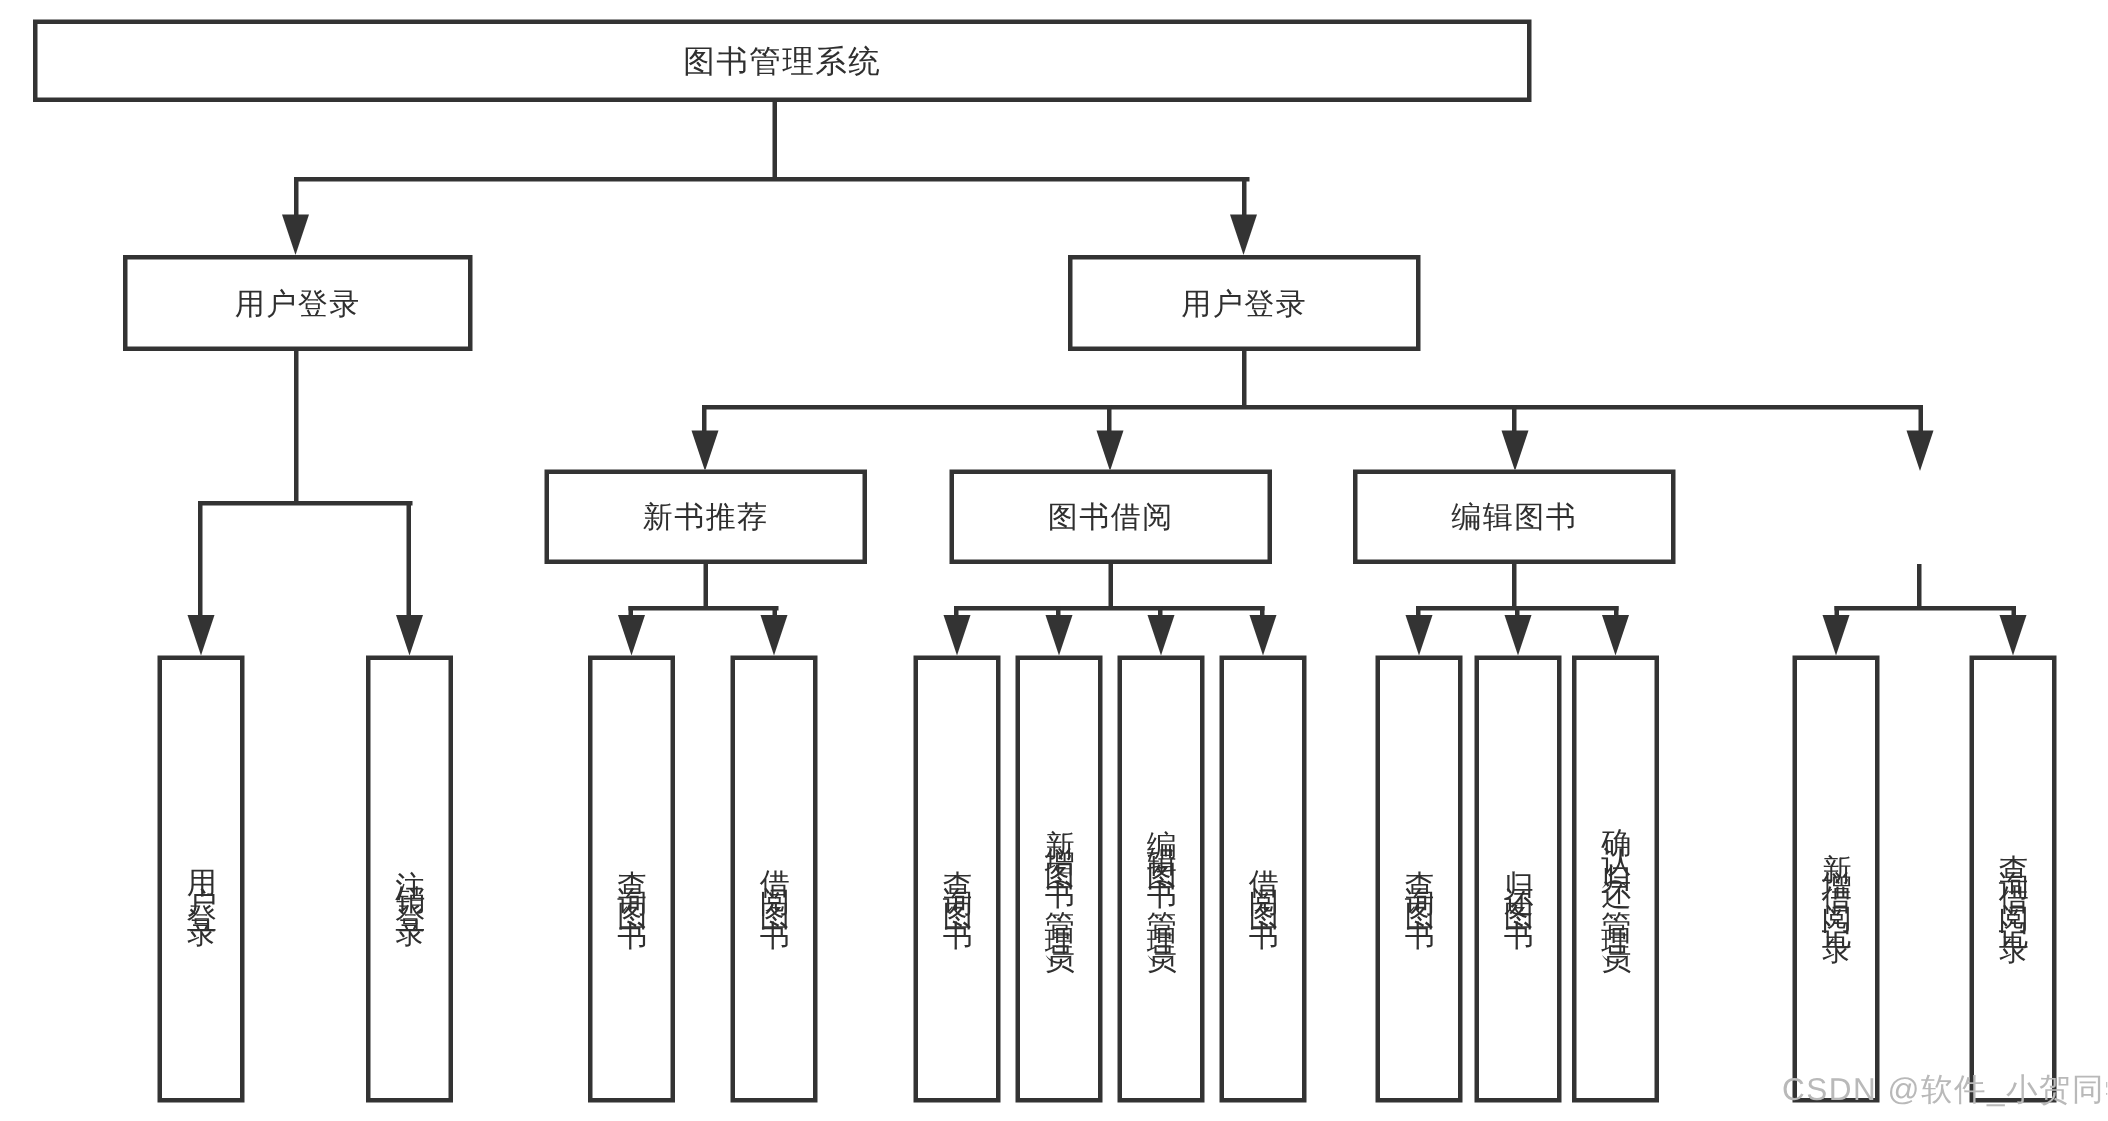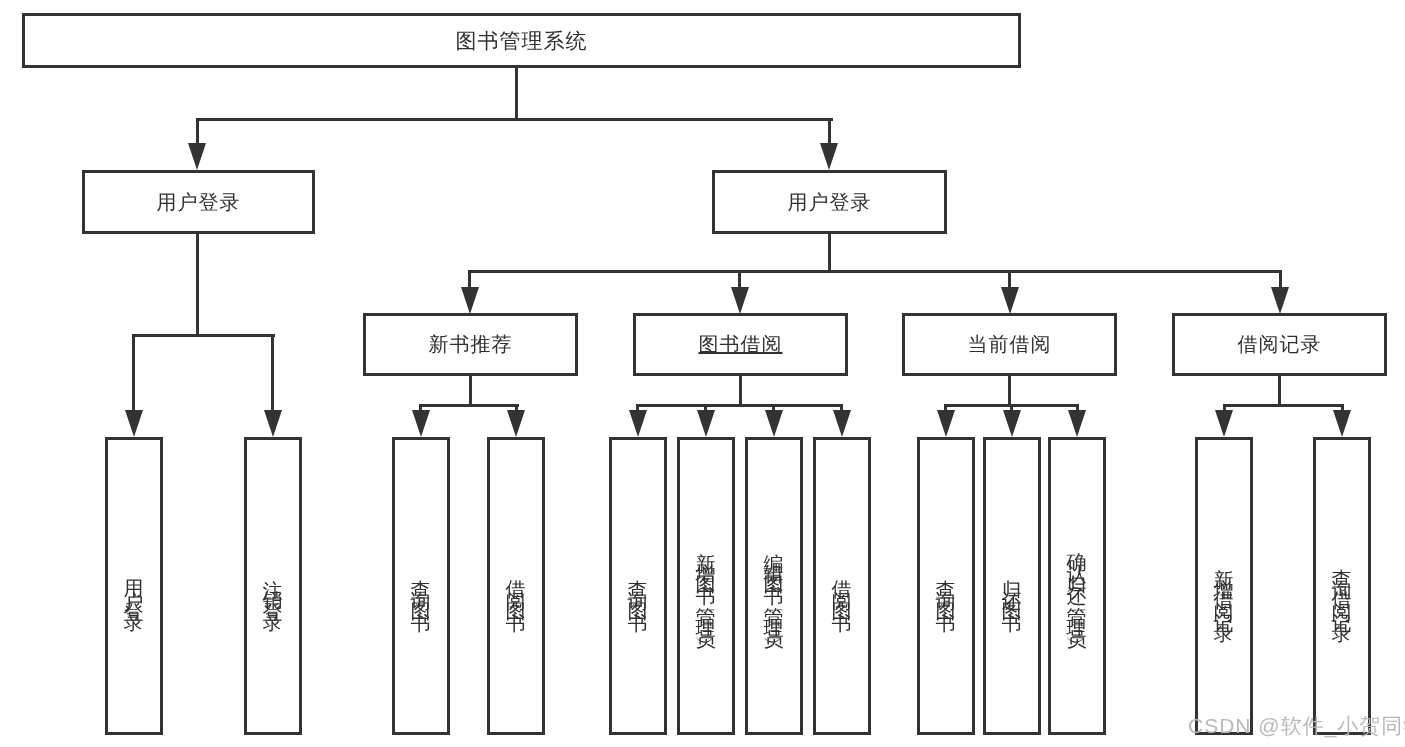--- a/index.html
+++ b/index.html
@@ -92,28 +92,25 @@
   <div class="vl" style="left:738px;top:270px;width:3px;height:19px;"></div>
   <div class="arrow" style="left:731px;top:287px;"></div>
   <div class="vl" style="left:1008px;top:270px;width:3px;height:19px;"></div>
   <div class="arrow" style="left:1001px;top:287px;"></div>
   <div class="vl" style="left:1279px;top:270px;width:3px;height:19px;"></div>
   <div class="arrow" style="left:1271px;top:287px;"></div>
 
   <div class="box" style="left:363px;top:313px;width:215px;height:63px;text-align:center;">
     <span>新书推荐</span>
   </div>
-  <div class="box" style="left:633px;top:313px;width:215px;height:63px;text-decoration:underline;">
+  <div class="box" style="left:633px;top:313px;width:215px;height:63px;">
     <span>图书借阅</span>
   </div>
   <div class="box" style="left:902px;top:313px;width:215px;height:63px;">
-    <span>当前借阅</span>
-  </div>
-  <div class="box" style="left:1172px;top:313px;width:215px;height:63px;">
-    <span>借阅记录</span>
+    <span>编辑图书</span>
   </div>
 
   <div class="vl" style="left:469px;top:376px;width:3px;height:30px;"></div>
   <div class="hl" style="left:419px;top:404px;width:100px;height:3px;"></div>
   <div class="vl" style="left:419px;top:404px;width:3px;height:9px;"></div>
   <div class="arrow" style="left:412px;top:410px;"></div>
   <div class="vl" style="left:515px;top:404px;width:3px;height:9px;"></div>
   <div class="arrow" style="left:507px;top:410px;"></div>
 
   <div class="vl" style="left:739px;top:376px;width:3px;height:30px;"></div>

